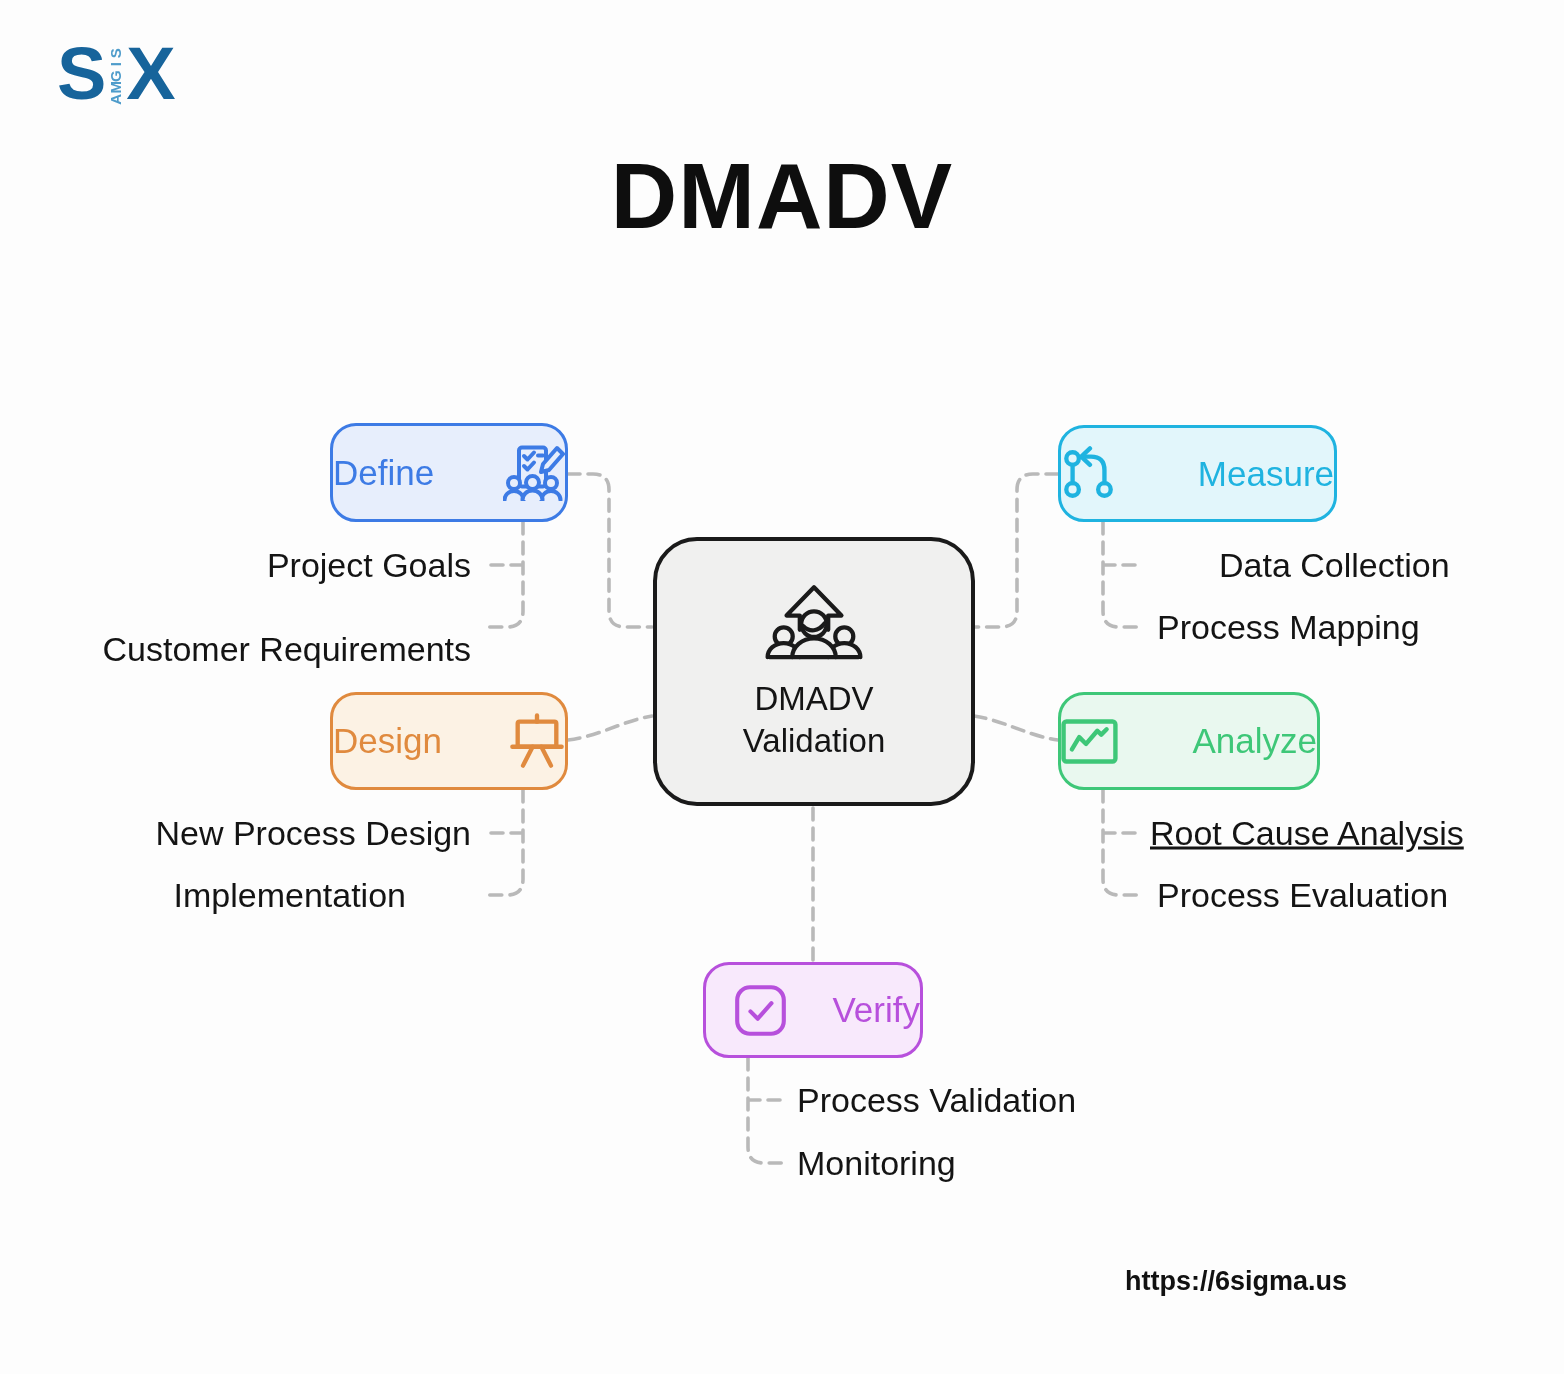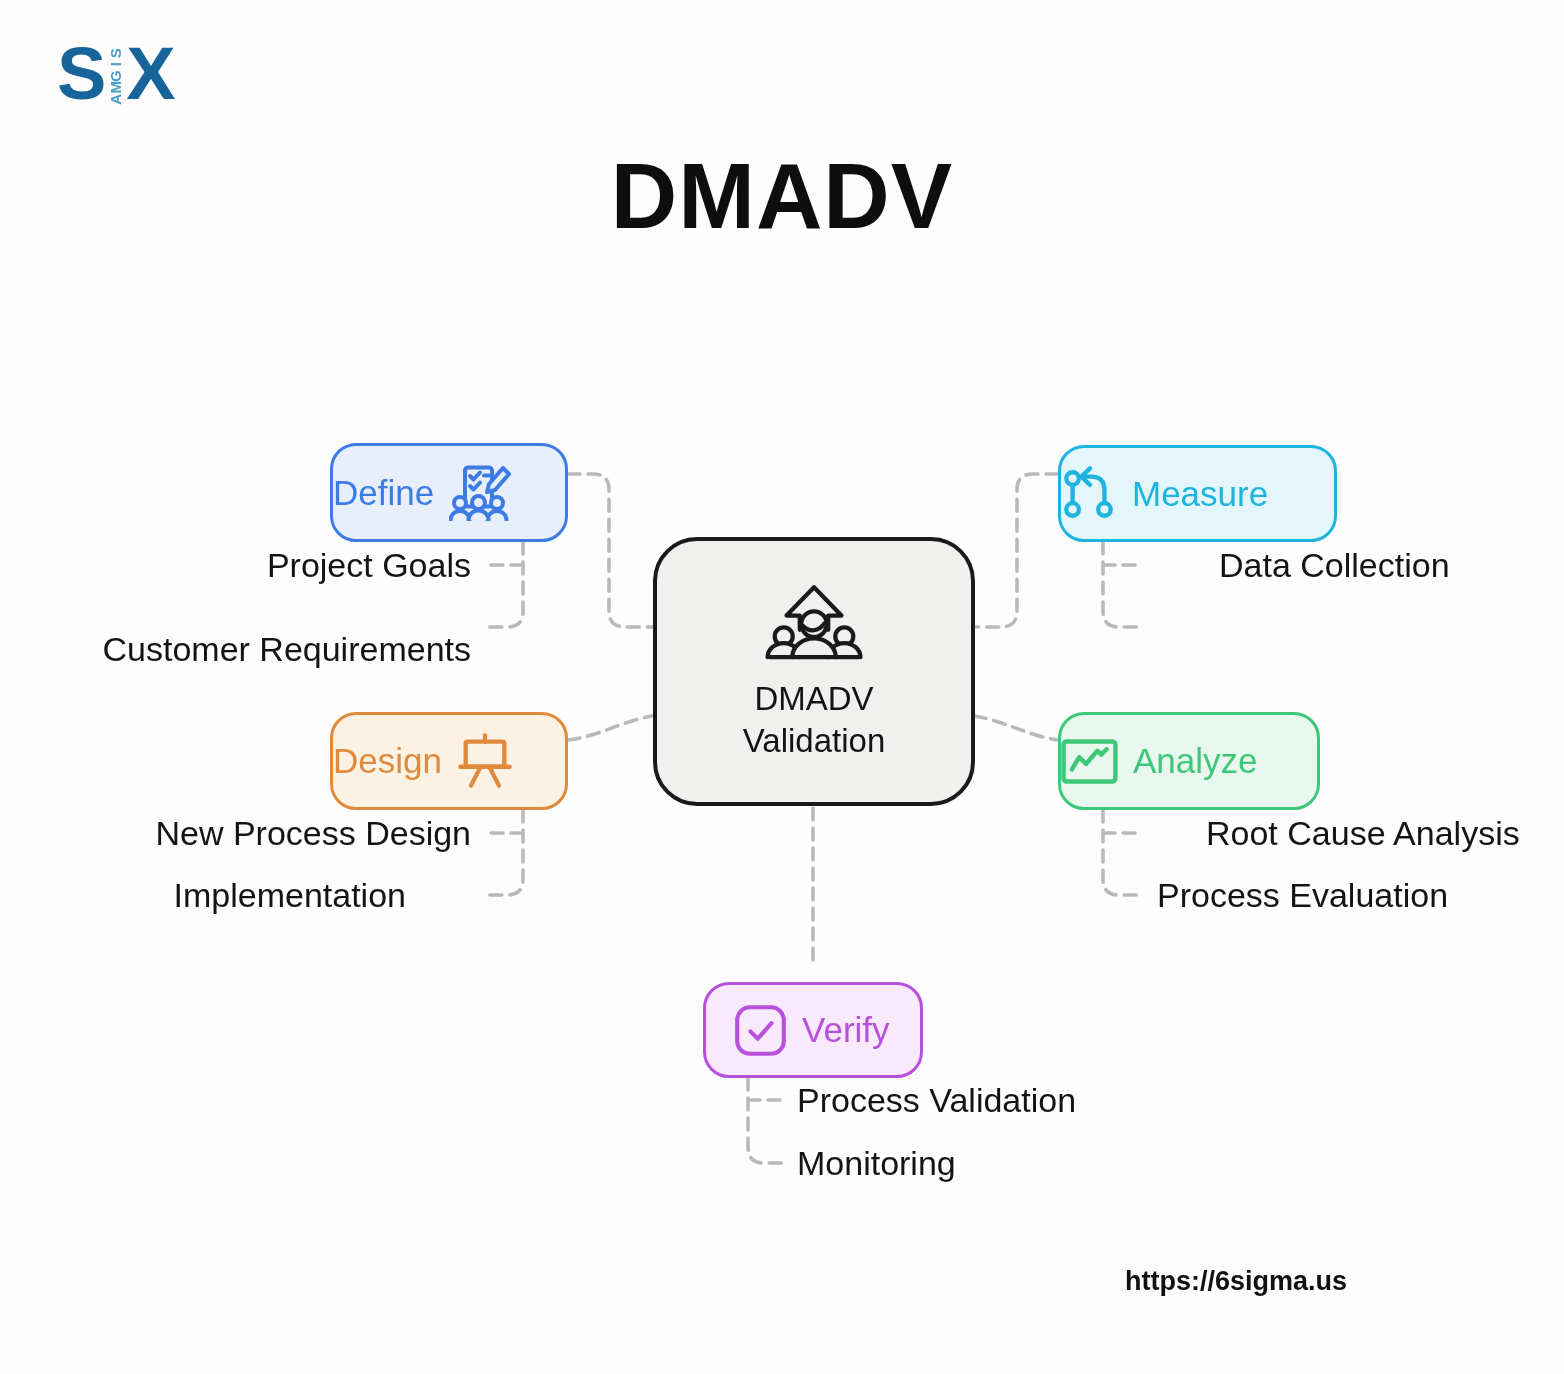--- a/index.html
+++ b/index.html
@@ -19,22 +19,22 @@
   .title{position:absolute;left:0;top:146px;width:100%;text-align:center;
     font-size:92px;line-height:100px;font-weight:700;color:#0e0e0e;letter-spacing:1px;}
   .footer-url{position:absolute;right:217px;top:1266px;font-size:27px;font-weight:700;color:#111;}
 
   
   .connectors{position:absolute;left:0;top:0;pointer-events:none;}
   .connectors path{fill:none;stroke:var(--line);stroke-width:3.6;
     stroke-dasharray:12 8;stroke-linecap:round;stroke-linejoin:round;}
 
   
-  .phase-box{position:absolute;display:flex;align-items:center;justify-content:flex-start;gap:15px;
-    border:3.5px solid var(--accent);background:var(--fill);color:var(--accent);border-radius:26px;box-sizing:border-box;margin-top:20px;}
+  .phase-box{position:absolute;display:flex;align-items:center;justify-content:space-between;gap:15px;
+    border:3.5px solid var(--accent);background:var(--fill);color:var(--accent);border-radius:26px;box-sizing:border-box;}
   .box-label{font-size:35px;font-weight:500;white-space:nowrap;}
   .phase-box svg{display:block;flex:none;}
   .box-define {left:330px;top:423px;width:238px;height:99px;}
   .box-measure{left:1058px;top:425px;width:279px;height:97px;}
   .box-design {left:330px;top:692px;width:238px;height:98px;}
   .box-analyze{left:1058px;top:692px;width:262px;height:98px;}
   .box-verify {left:703px;top:962px;width:220px;height:96px;padding-left:28px;}
 
   
   .center-node{position:absolute;left:653px;top:537px;width:322px;height:269px;box-sizing:border-box;
@@ -44,21 +44,21 @@
 
   
   .side-label{position:absolute;transform:translateY(-50%);white-space:nowrap;
     font-size:34px;font-weight:500;color:#141414;}
   .lbl-pg {right:1093px;top:565px;}
   .lbl-cr {right:1093px;top:649px;margin-left:8px;}
   .lbl-npd{right:1093px;top:833px;}
   .lbl-imp{right:1158px;top:895px;text-align:center;}
   .lbl-dc {left:1219px;top:565px;}
   .lbl-pm {left:1157px;top:627px;}
-  .lbl-rca{left:1206px;top:833px;}
+  .lbl-rca{left:1150px;top:833px;text-decoration:underline;}
   .lbl-pe {left:1157px;top:895px;}
   .lbl-pv {left:797px;top:1100px;}
   .lbl-mon{left:797px;top:1163px;}
 </style>
 </head>
 <body>
 
 <div id="canvas">
 
   <div class="logo" style="--dark: #17649B; --light: #4E9CCB;">
@@ -158,20 +158,21 @@
     <svg width="53" height="53" viewBox="0 0 58 58" fill="none" stroke="currentColor" stroke-width="4.5" stroke-linecap="round" stroke-linejoin="round">
       <rect x="3.5" y="3.5" width="51" height="51" rx="14"></rect>
       <path d="M18 30 L26 38 L41 21"></path>
     </svg>
     <span class="box-label">Verify</span>
   </div>
 
   <div class="side-label lbl-pg">Project Goals</div>
   <div class="side-label lbl-cr">Customer Requirements</div>
   <div class="side-label lbl-dc">Data Collection</div>
+  <div class="side-label lbl-pm">Process Mapping</div>
   <div class="side-label lbl-npd">New Process Design</div>
   <div class="side-label lbl-imp">Implementation</div>
   <div class="side-label lbl-rca">Root Cause Analysis</div>
   <div class="side-label lbl-pe">Process Evaluation</div>
   <div class="side-label lbl-pv">Process Validation</div>
   <div class="side-label lbl-mon">Monitoring</div>
 
   <div class="footer-url">https://6sigma.us</div>
 
 </div>

